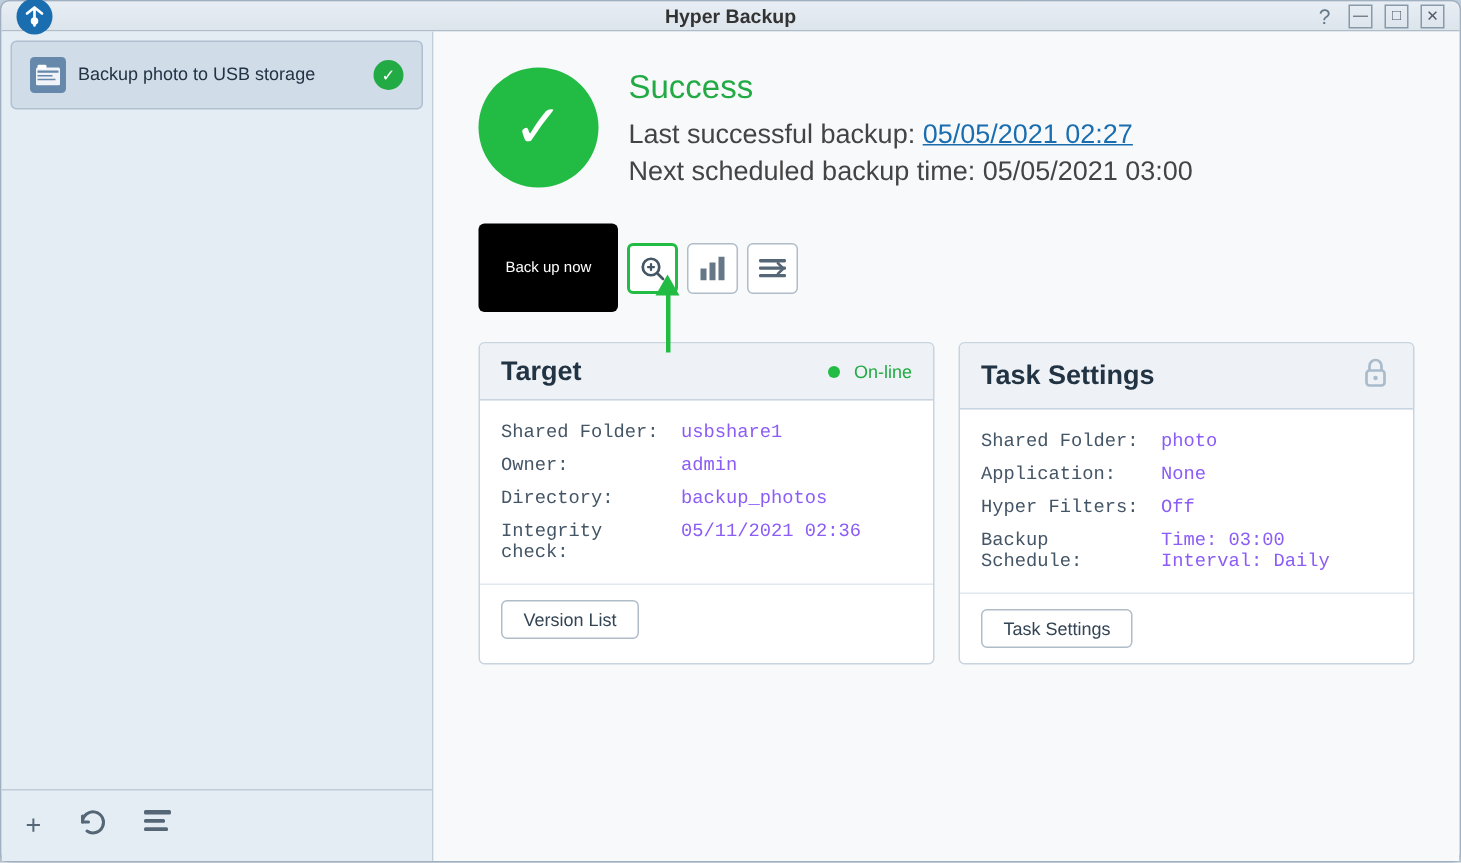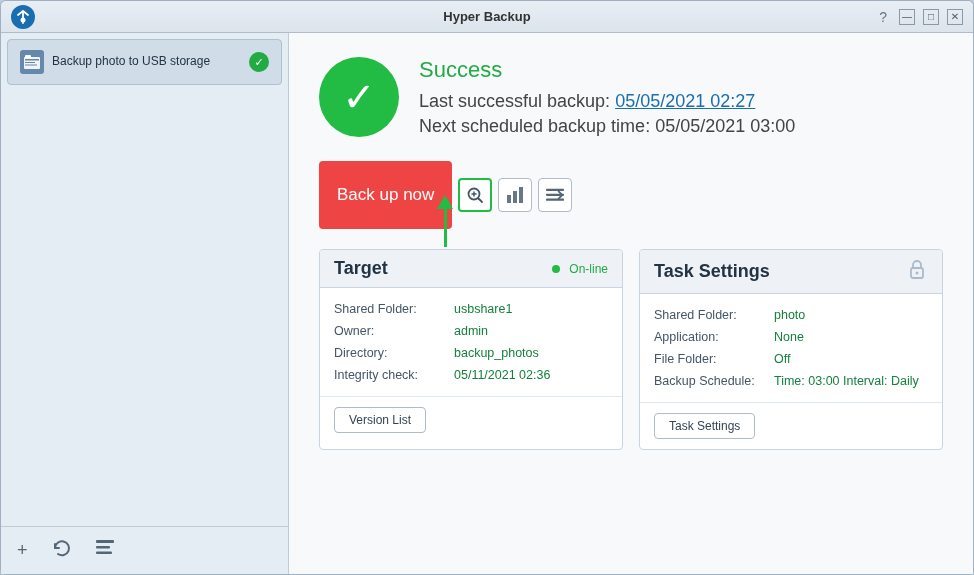--- a/index.html
+++ b/index.html
@@ -17,21 +17,21 @@
       background: #f0f4f8;
       border: 1px solid #a0b0c0;
       border-radius: 6px;
       display: flex;
       flex-direction: column;
       box-shadow: 0 4px 16px rgba(0,0,0,0.3);
     }
     .titlebar {
       background: linear-gradient(to bottom, #e8eef4, #dce4ec);
       border-bottom: 1px solid #b0bcc8;
-      height: 32px;
+      height: 20px;
       display: flex;
       align-items: center;
       justify-content: center;
       position: relative;
       border-radius: 6px 6px 0 0;
       flex-shrink: 0;
     }
     .titlebar-title {
       font-size: 13px;
       font-weight: 600;
@@ -198,26 +198,26 @@
       cursor: pointer;
     }
     .actions-row {
       display: flex;
       align-items: center;
       gap: 6px;
       margin-bottom: 20px;
       position: relative;
     }
     .btn-primary {
-      background: #ef4444;
+      background: #000000;
       color: white;
       border: none;
       padding: 24px 18px;
       border-radius: 4px;
-      font-size: 17px;
+      font-size: 10px;
       cursor: pointer;
     }
     .icon-btn {
       width: 34px;
       height: 34px;
       background: white;
       border: 2px solid #22bb44;
       border-radius: 4px;
       display: flex;
       align-items: center;
@@ -296,33 +296,34 @@
       height: 8px;
       background: #22bb44;
       border-radius: 50%;
     }
     .lock-icon {
       color: #889aaa;
       font-size: 18px;
     }
     .table-body {
       padding: 10px 14px;
+      font-family: Liberation Mono, monospace;
     }
     .table-row {
       display: flex;
       padding: 4px 0;
       font-size: 12.5px;
     }
     .table-label {
       color: #445566;
       width: 120px;
       flex-shrink: 0;
     }
     .table-value {
-      color: #15803d;
+      color: #8b5cf6;
     }
     .table-footer {
       padding: 10px 14px;
       border-top: 1px solid #e0e8f0;
     }
     .btn-secondary {
       background: white;
       color: #334455;
       border: 1px solid #b0bcc8;
       padding: 5px 14px;
@@ -486,21 +487,21 @@
           <div class="table-body">
             <div class="table-row">
               <span class="table-label">Shared Folder:</span>
               <span class="table-value">photo</span>
             </div>
             <div class="table-row">
               <span class="table-label">Application:</span>
               <span class="table-value">None</span>
             </div>
             <div class="table-row">
-              <span class="table-label">File Folder:</span>
+              <span class="table-label">Hyper Filters:</span>
               <span class="table-value">Off</span>
             </div>
             <div class="table-row">
               <span class="table-label">Backup Schedule:</span>
               <span class="table-value">Time: 03:00 Interval: Daily</span>
             </div>
           </div>
           <div class="table-footer">
             <button class="btn-secondary">Task Settings</button>
           </div>

